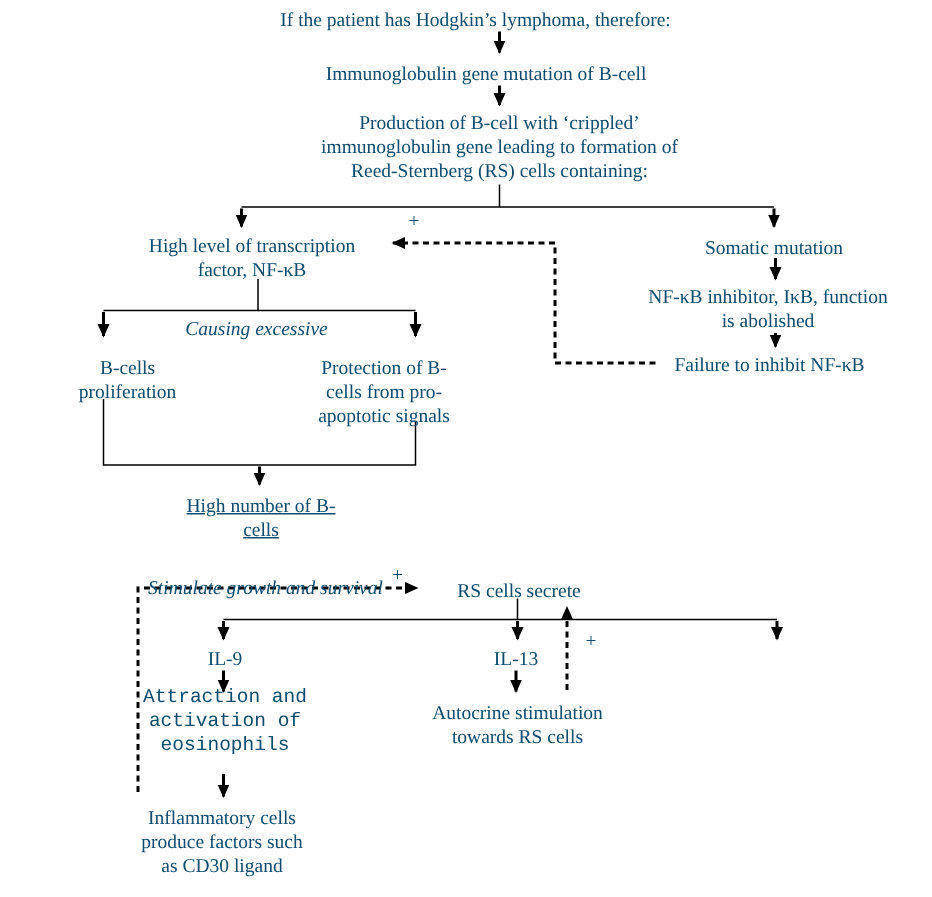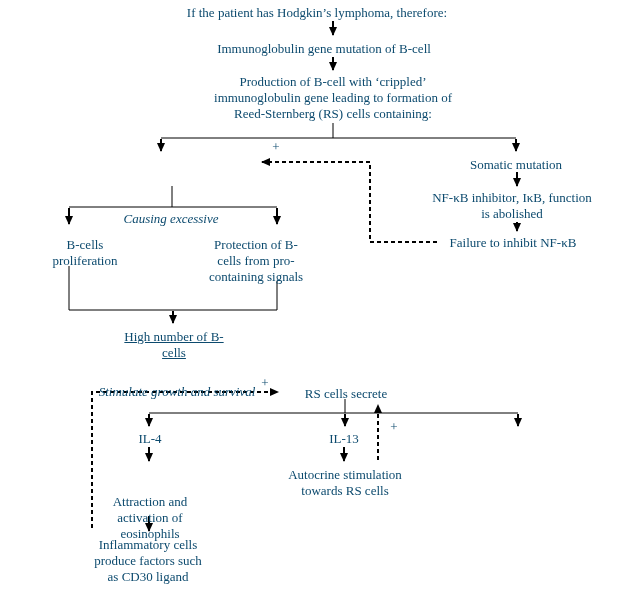--- a/index.html
+++ b/index.html
@@ -83,50 +83,52 @@
   </svg>
 
   <div class="node" style="left:317px; top:5px;">If the patient has Hodgkin’s lymphoma, therefore:</div>
 
   <div class="node" style="left:324px; top:41px;">Immunoglobulin gene mutation of B-cell</div>
 
   <div class="node" style="left:333px; top:74px;">Production of B-cell with ‘crippled’
 immunoglobulin gene leading to formation of
 Reed-Sternberg (RS) cells containing:</div>
 
+  <div class="node" style="left:168px; top:156px;">High level of transcription
+factor, NF-κB</div>
 
   <div class="node" style="left:516px; top:157px;">Somatic mutation</div>
 
   <div class="node" style="left:512px; top:190px;">NF-κB inhibitor, IκB, function
 is abolished</div>
 
   <div class="node" style="left:513px; top:235px;">Failure to inhibit NF-κB</div>
 
   <div class="node italic" style="left:171px; top:211px;">Causing excessive</div>
 
   <div class="node" style="left:71px; top:237px;margin-left:14px;">B-cells
 proliferation</div>
 
   <div class="node" style="left:256px; top:237px;">Protection of B-
 cells from pro-
-containing signals</div>
+apoptotic signals</div>
 
   <div class="node" style="left:174px; top:329px;text-decoration:underline;">High number of B-
 cells</div>
 
   <div class="node italic" style="left:177px; top:372px;margin-top:12px;">Stimulate growth and survival</div>
 
   <div class="node" style="left:346px; top:386px;">RS cells secrete</div>
 
-  <div class="node" style="left:150px; top:431px;">IL-4</div>
+  <div class="node" style="left:150px; top:431px;">IL-9</div>
 
   <div class="node" style="left:344px; top:431px;">IL-13</div>
 
 
-  <div class="node" style="left:150px; top:494px;">Attraction and
+  <div class="node" style="left:150px; top:457px;font-family:Liberation Mono, monospace;">Attraction and
 activation of
 eosinophils</div>
 
   <div class="node" style="left:345px; top:467px;">Autocrine stimulation
 towards RS cells</div>
 
   <div class="node" style="left:148px; top:537px;">Inflammatory cells
 produce factors such
 as CD30 ligand</div>
 

